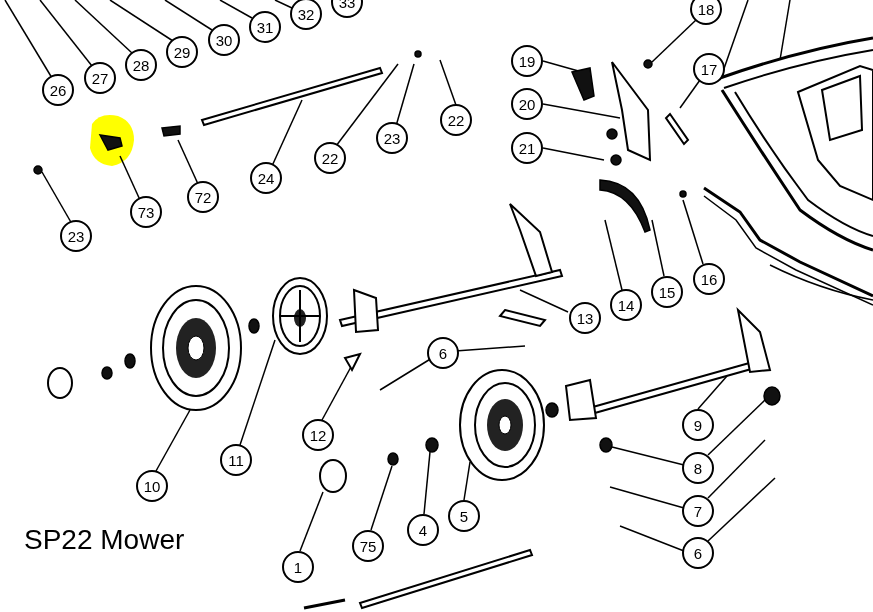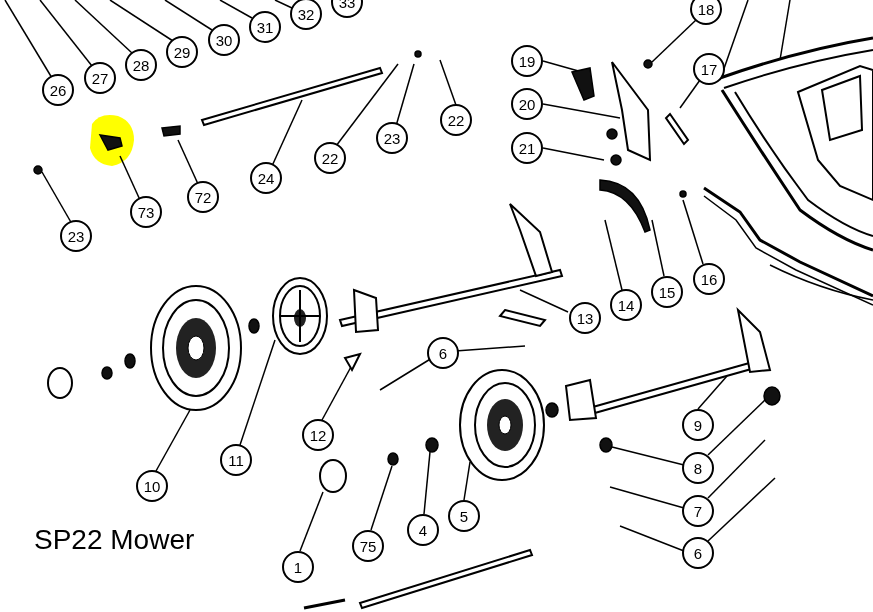--- a/index.html
+++ b/index.html
@@ -6,21 +6,21 @@
   body { width: 873px; height: 612px; overflow: hidden; position: relative;
          font-family: "Liberation Sans", sans-serif; }
   #diagram { position: absolute; left: 0; top: 0; }
   .callout-circle { fill: #ffffff; stroke: #000000; stroke-width: 2; }
   .callout-text { font-family: "Liberation Sans", sans-serif; font-size: 15px;
                   fill: #000000; text-anchor: middle; dominant-baseline: central; }
   .leader { stroke: #000; stroke-width: 1.5; fill: none; }
   .part { stroke: #000; stroke-width: 2; fill: #fff; }
   .part-dark { fill: #111; stroke: #000; stroke-width: 1.5; }
   .title {
-    position: absolute; left: 34px; top: 524px; font-size: 28px; color: #000;
+    position: absolute; left: 24px; top: 524px; font-size: 28px; color: #000;
     font-family: "Liberation Sans", sans-serif; white-space: nowrap;
   }
 </style>
 </head>
 <body>
 
 <svg id="diagram" width="873" height="612" viewBox="0 0 873 612" xmlns="http://www.w3.org/2000/svg">
 
   <path d="M92,124 Q100,112 118,116 Q134,122 134,140 Q132,162 112,166 Q94,164 90,148 Z" fill="#ffff00"></path>
 

